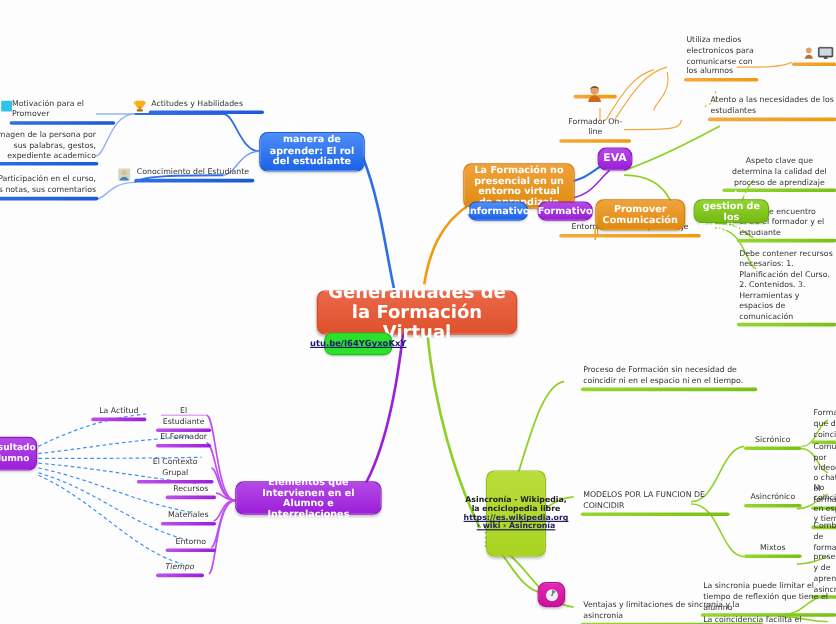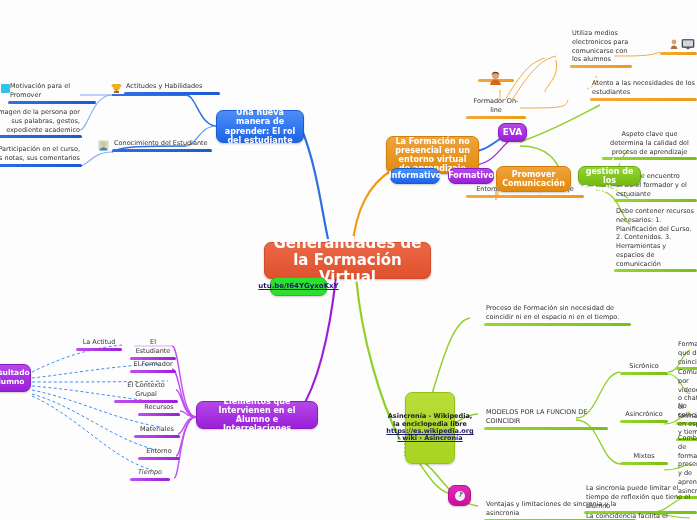--- a/index.html
+++ b/index.html
@@ -184,21 +184,21 @@
   </svg>
 
   <div class="pill center" style="left:264px;top:242px;width:167px;height:37px;">
     <span>Generalidades de la Formación Virtual</span>
   </div>
 
   <div class="pill greenlink" style="left:270px;top:277px;width:57px;height:19px;">
     <span>utu.be/I64YGyxoKxY</span>
   </div>
 
-  <div class="pill blue" style="left:216px;top:110px;width:88px;height:33px;">
+  <div class="pill blue" style="left:216px;top:110px;width:88px;height:33px;align-items:flex-end;">
     <span>Una nueva manera de aprender: El rol del estudiante</span>
   </div>
 
   <div class="leaf blue" style="left:8px;top:82px;width:88px;">
     <span class="txt">Motivación para el Promover</span>
     <span class="bar"></span>
   </div>
   <span class="icon" style="left:0px;top:83px;">
     <svg class="sprite" viewBox="0 0 11 11">
         <rect x="1" y="1" width="9" height="9" rx="1" fill="#2ec4e8"></rect>

